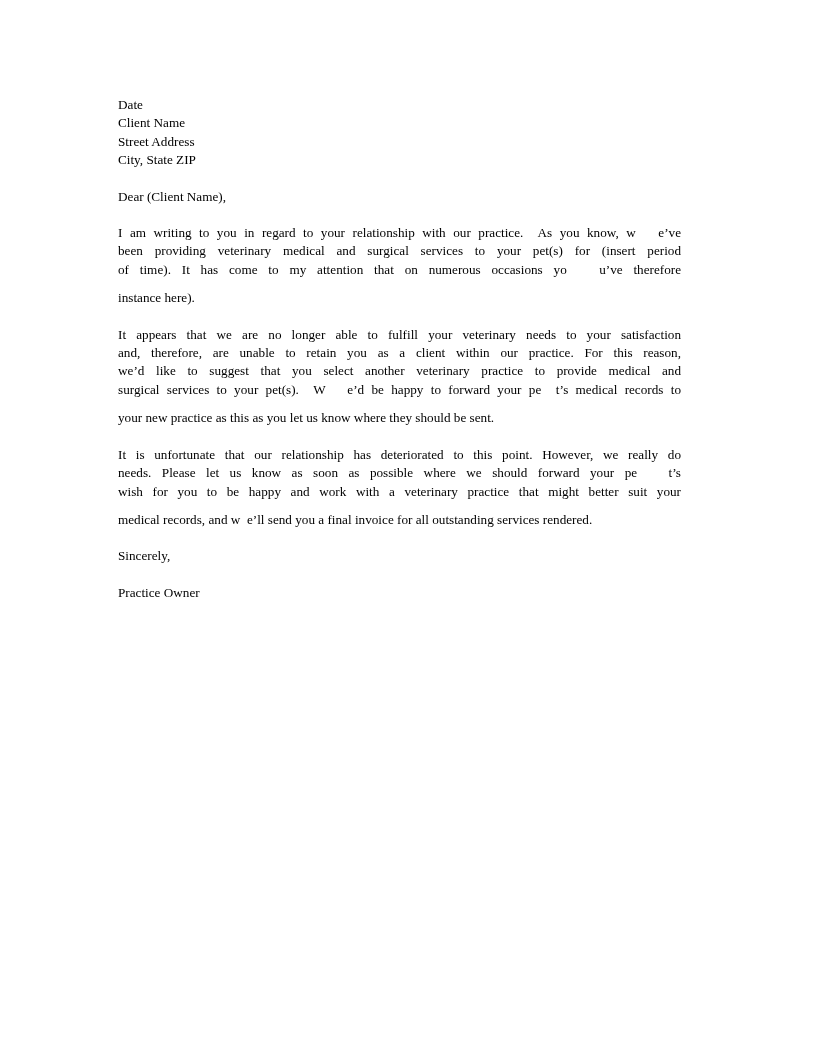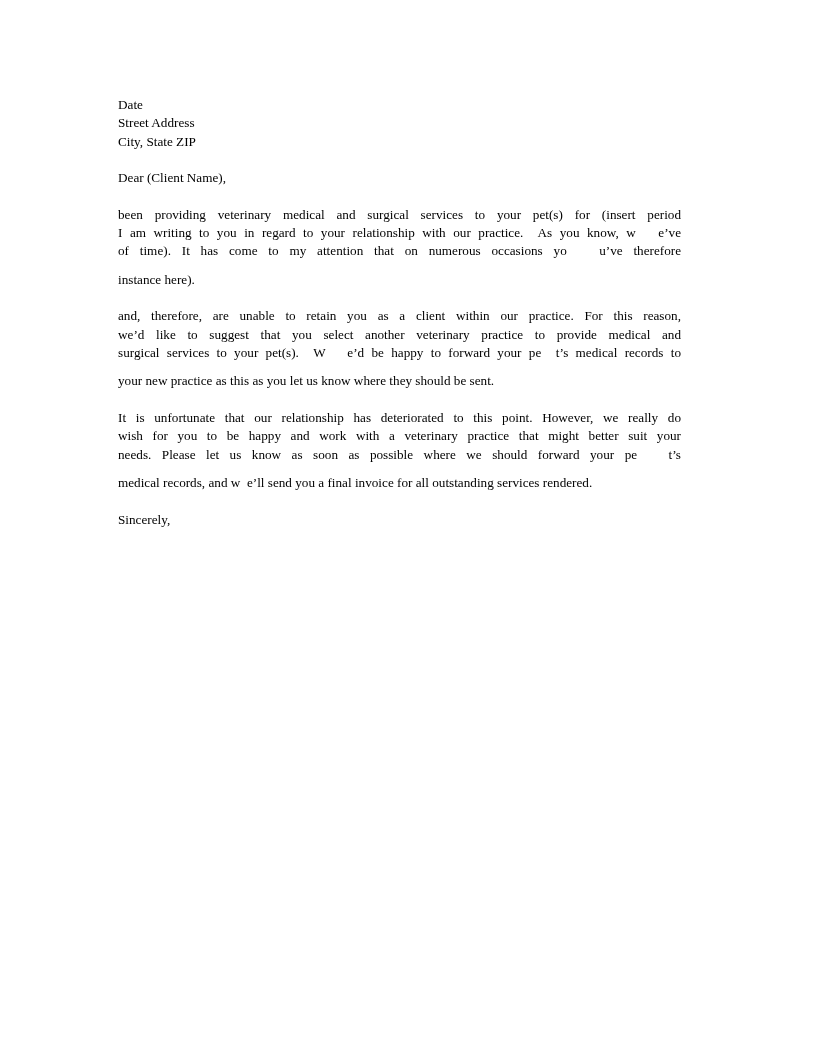--- a/index.html
+++ b/index.html
@@ -54,49 +54,54 @@
 </style>
 </head>
 <body>
 
 <div class="page">
 
   <div class="letter-body">
 
     <div class="block">
       <div class="addr-line">Date</div>
+      <div class="addr-line">Client Name</div>
       <div class="addr-line">Street Address</div>
       <div class="addr-line">City, State ZIP</div>
     </div>
 
     <div class="block">
       <div class="salutation-line">Dear (Client Name),</div>
     </div>
 
     <div class="block para">
+      <span class="ln">I am writing to you in regard to your relationship with our practice.  As you know, w   e’ve</span>
       <span class="ln">been providing veterinary medical and surgical services to your pet(s) for (insert period</span>
-      <span class="ln">I am writing to you in regard to your relationship with our practice.  As you know, w   e’ve</span>
       <span class="ln">of time). It has come to my attention that on numerous occasions yo   u’ve therefore</span>
       <span class="ln last">instance here).</span>
     </div>
 
     <div class="block para">
+      <span class="ln">It appears that we are no longer able to fulfill your veterinary needs to your satisfaction</span>
       <span class="ln">and, therefore, are unable to retain you as a client within our practice. For this reason,</span>
       <span class="ln">we’d like to suggest that you select another veterinary practice to provide medical and</span>
       <span class="ln">surgical services to your pet(s).  W   e’d be happy to forward your pe  t’s medical records to</span>
       <span class="ln last">your new practice as this as you let us know where they should be sent.</span>
     </div>
 
     <div class="block para">
       <span class="ln">It is unfortunate that our relationship has deteriorated to this point. However, we really do</span>
+      <span class="ln">needs. Please let us know as soon as possible where we should forward your pe   t’s</span>
       <span class="ln">wish for you to be happy and work with a veterinary practice that might better suit your</span>
-      <span class="ln">needs. Please let us know as soon as possible where we should forward your pe   t’s</span>
       <span class="ln last">medical records, and w  e’ll send you a final invoice for all outstanding services rendered.</span>
     </div>
 
     <div class="block">
       <div class="closing-line">Sincerely,</div>
     </div>
 
+    <div class="block">
+      <div class="signer-line">Practice Owner</div>
+    </div>
 
   </div>
 
 </div>
 
 </body></html>

